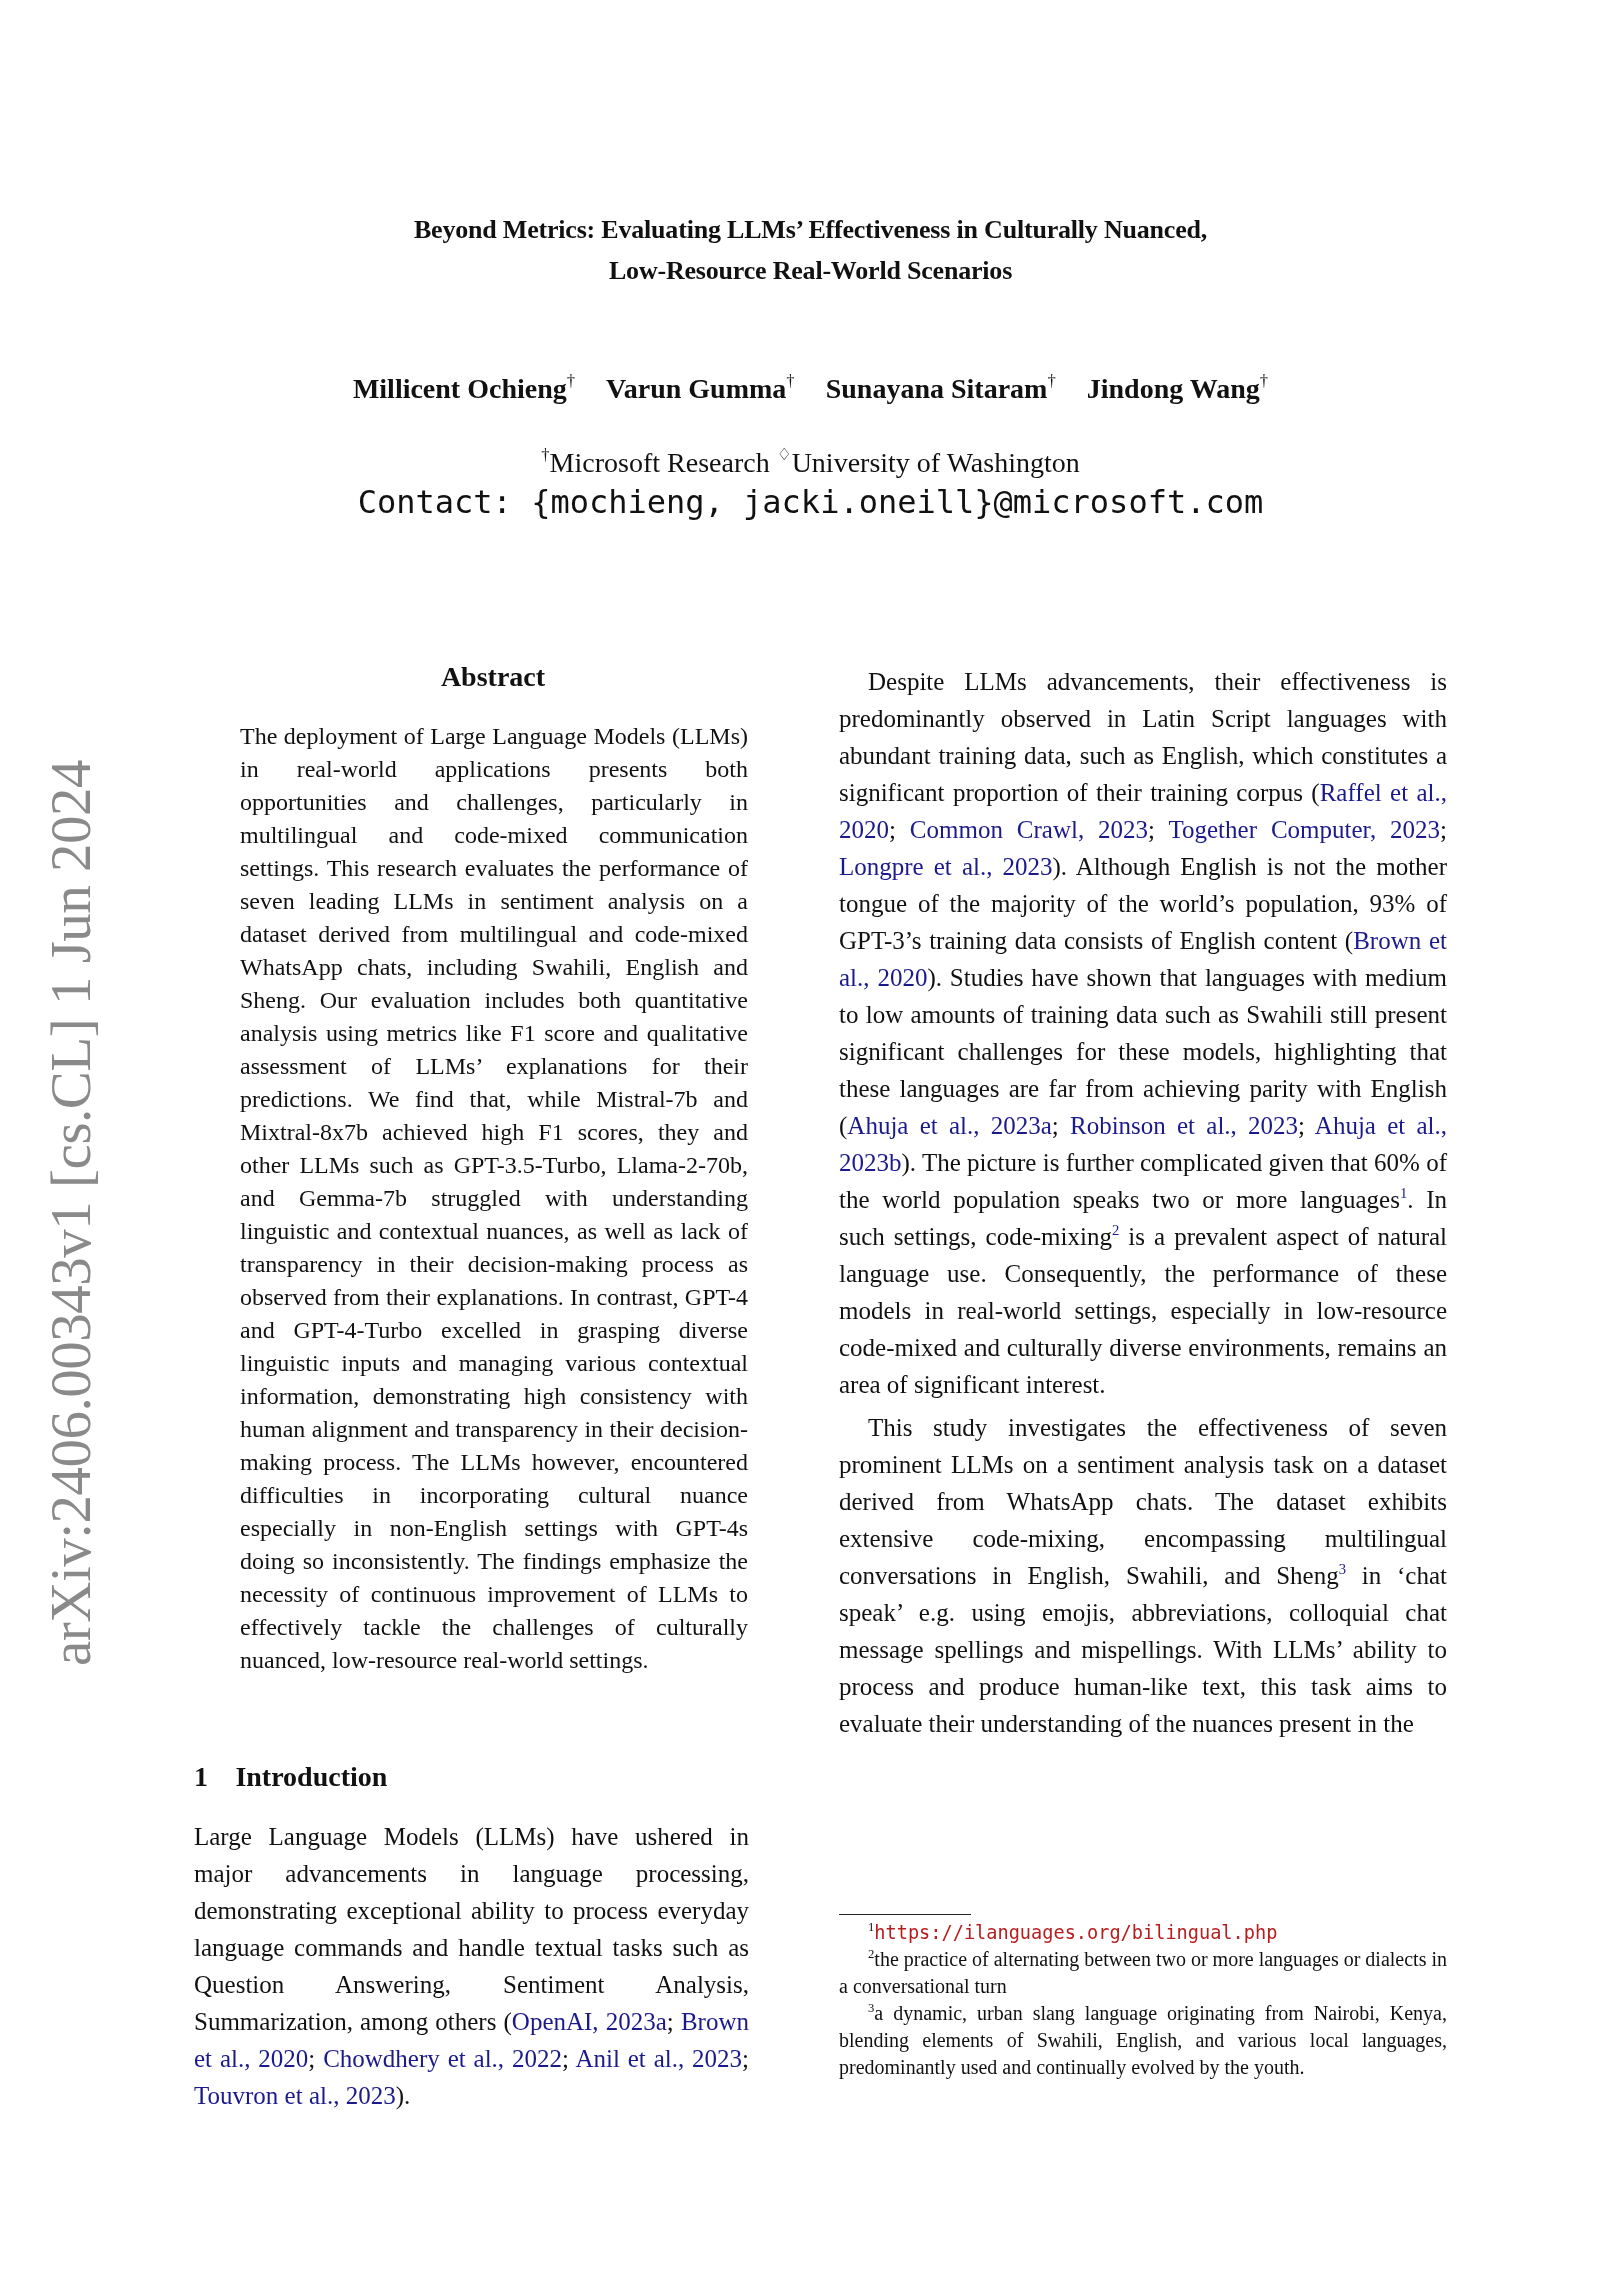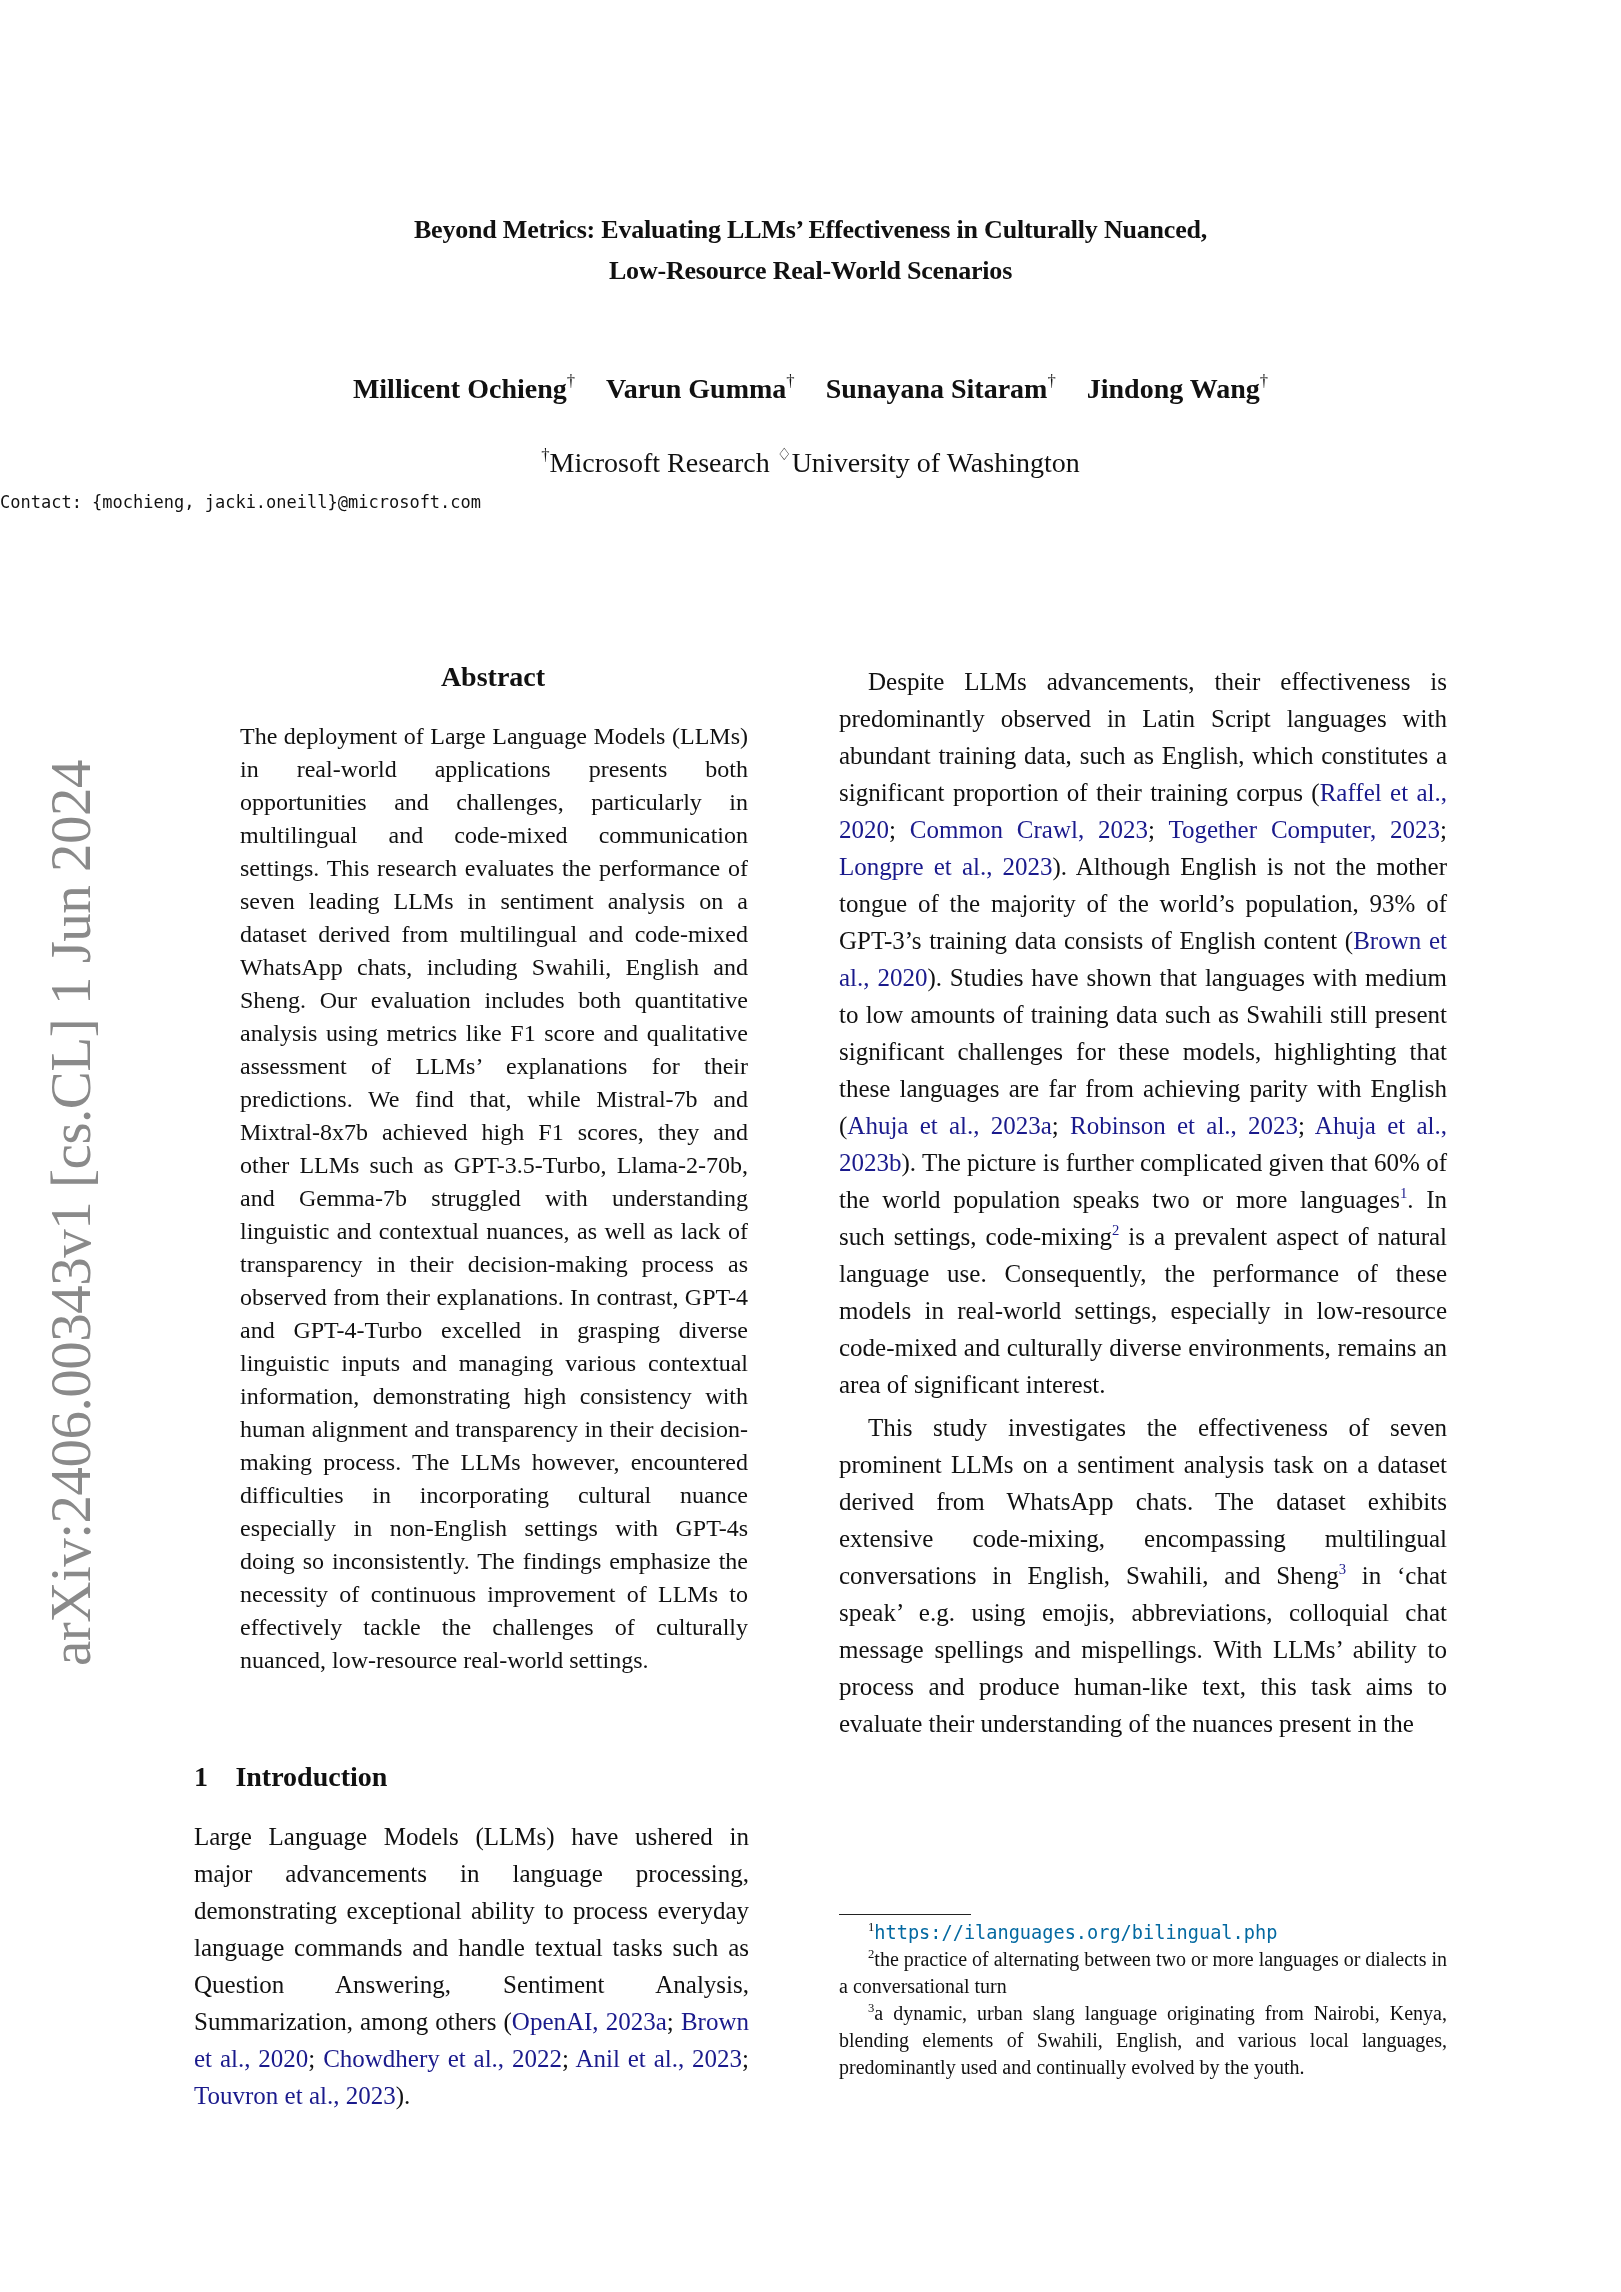--- a/index.html
+++ b/index.html
@@ -7,22 +7,22 @@
          font-family: "Liberation Serif", "DejaVu Serif", serif; color: #111; }
   .title { position: absolute; left: 0; width: 1621px; top: 209px; text-align: center;
            font-weight: bold; font-size: 26px; line-height: 41px; letter-spacing: -0.2px; }
   .authors { position: absolute; left: 0; width: 1621px; top: 370px; text-align: center;
              font-weight: bold; font-size: 28px; line-height: 37px; }
   .authors .a { margin: 0 12px; }
   .authors sup { font-weight: normal; font-size: 16.7px; vertical-align: 11.8px; line-height: 0; }
   .affil { position: absolute; left: 0; width: 1621px; top: 445px; text-align: center;
            font-size: 28px; line-height: 35px; }
   .affil sup { font-size: 16.7px; vertical-align: 11.8px; line-height: 0; }
-  .contact { position: absolute; left: 0; width: 1621px; top: 486px; text-align: left;
-             font-family: "DejaVu Sans Mono", "Liberation Mono", monospace; font-size: 17px; line-height: 33px; }
+  .contact { position: absolute; left: 0; width: 1621px; top: 486px; text-align: center;
+             font-family: "DejaVu Sans Mono", "Liberation Mono", monospace; font-size: 32px; line-height: 33px; }
   .arxiv { position: absolute; left: 27.4px; top: 1666px; width: 941px; height: 88px;
            transform-origin: 0 0; transform: rotate(-90deg);
            font-family: "Liberation Serif", serif; font-size: 57px; color: #8a8a8a;
            line-height: 88px; white-space: nowrap; letter-spacing: -0.5px; }
   .abs-head { position: absolute; left: 194px; width: 598px; top: 659px; text-align: center;
               font-weight: bold; font-size: 28px; line-height: 35px; }
   .abstract { position: absolute; left: 240px; width: 508px; top: 720px;
               font-size: 24px; line-height: 33px; text-align: justify; }
   .sec-head { position: absolute; left: 194px; top: 1759px; font-weight: bold; font-size: 28px; line-height: 35px; }
   .sec-head .num { margin-right: 27.4px; }
@@ -33,21 +33,21 @@
   .right-body p, .intro p { margin: 0; }
   .indent { text-indent: 29px; }
   .p2 { margin-top: 5.9px !important; }
   .cite { color: #1a1a8c; }
   sup.fn { font-size: 14.7px; vertical-align: 9.8px; line-height: 0; color: #1a1a8c; }
   .fn-rule { position: absolute; left: 839px; top: 1914px; width: 132px; height: 1px; background: #222; }
   .footnotes { position: absolute; left: 839px; width: 608px; top: 1919px;
                font-size: 20px; line-height: 27px; text-align: justify; }
   .footnotes p { margin: 0; text-indent: 29px; }
   .footnotes sup { font-size: 12.7px; vertical-align: 7.8px; line-height: 0; }
-  .mono-link { font-family: "DejaVu Sans Mono", "Liberation Mono", monospace; font-size: 18.6px; color: #0369a1; }
+  .mono-link { font-family: "DejaVu Sans Mono", "Liberation Mono", monospace; font-size: 18.6px; color: #b91c1c; }
 </style>
 </head>
 <body>
 
 <div class="arxiv">arXiv:2406.00343v1  [cs.CL]  1 Jun 2024</div>
 
 <div class="title">
   <div>Beyond Metrics: Evaluating LLMs’ Effectiveness in Culturally Nuanced,</div>
   <div>Low-Resource Real-World Scenarios</div>
 </div>

